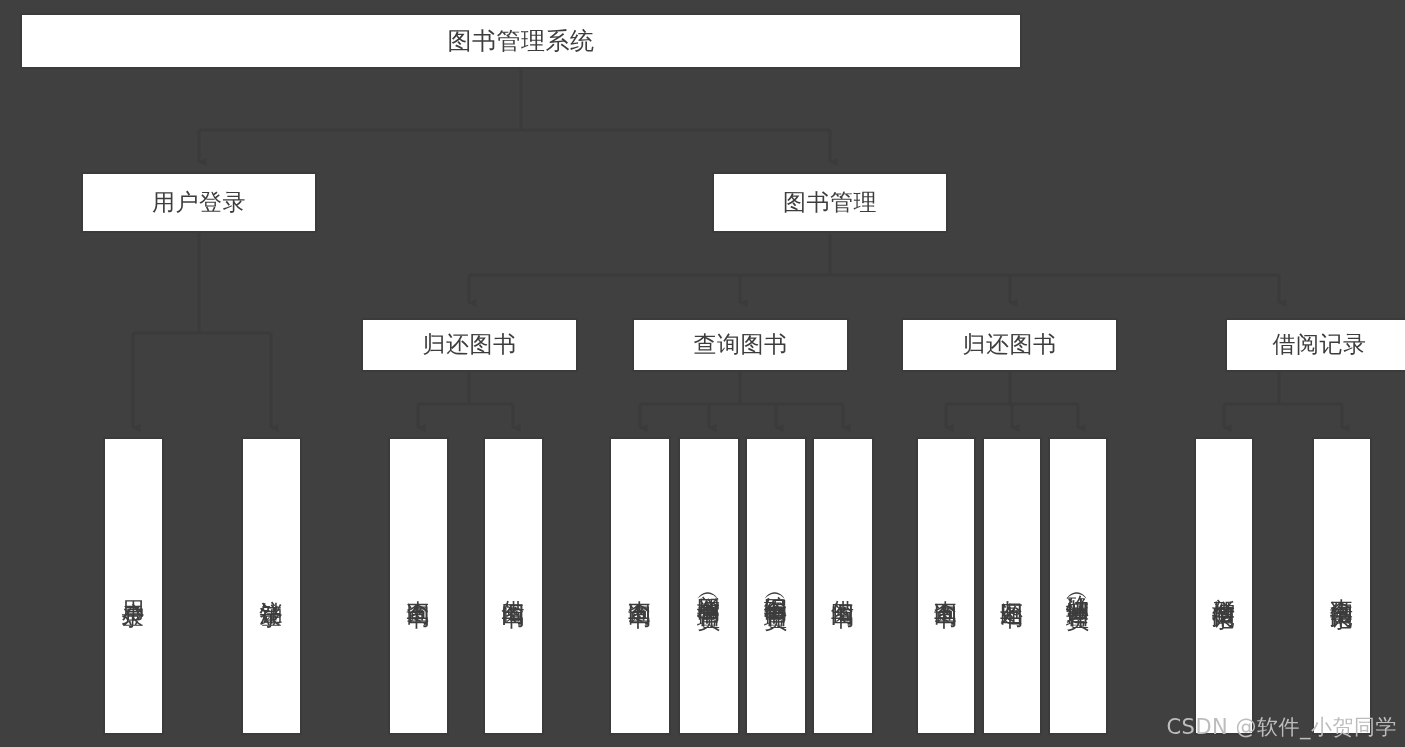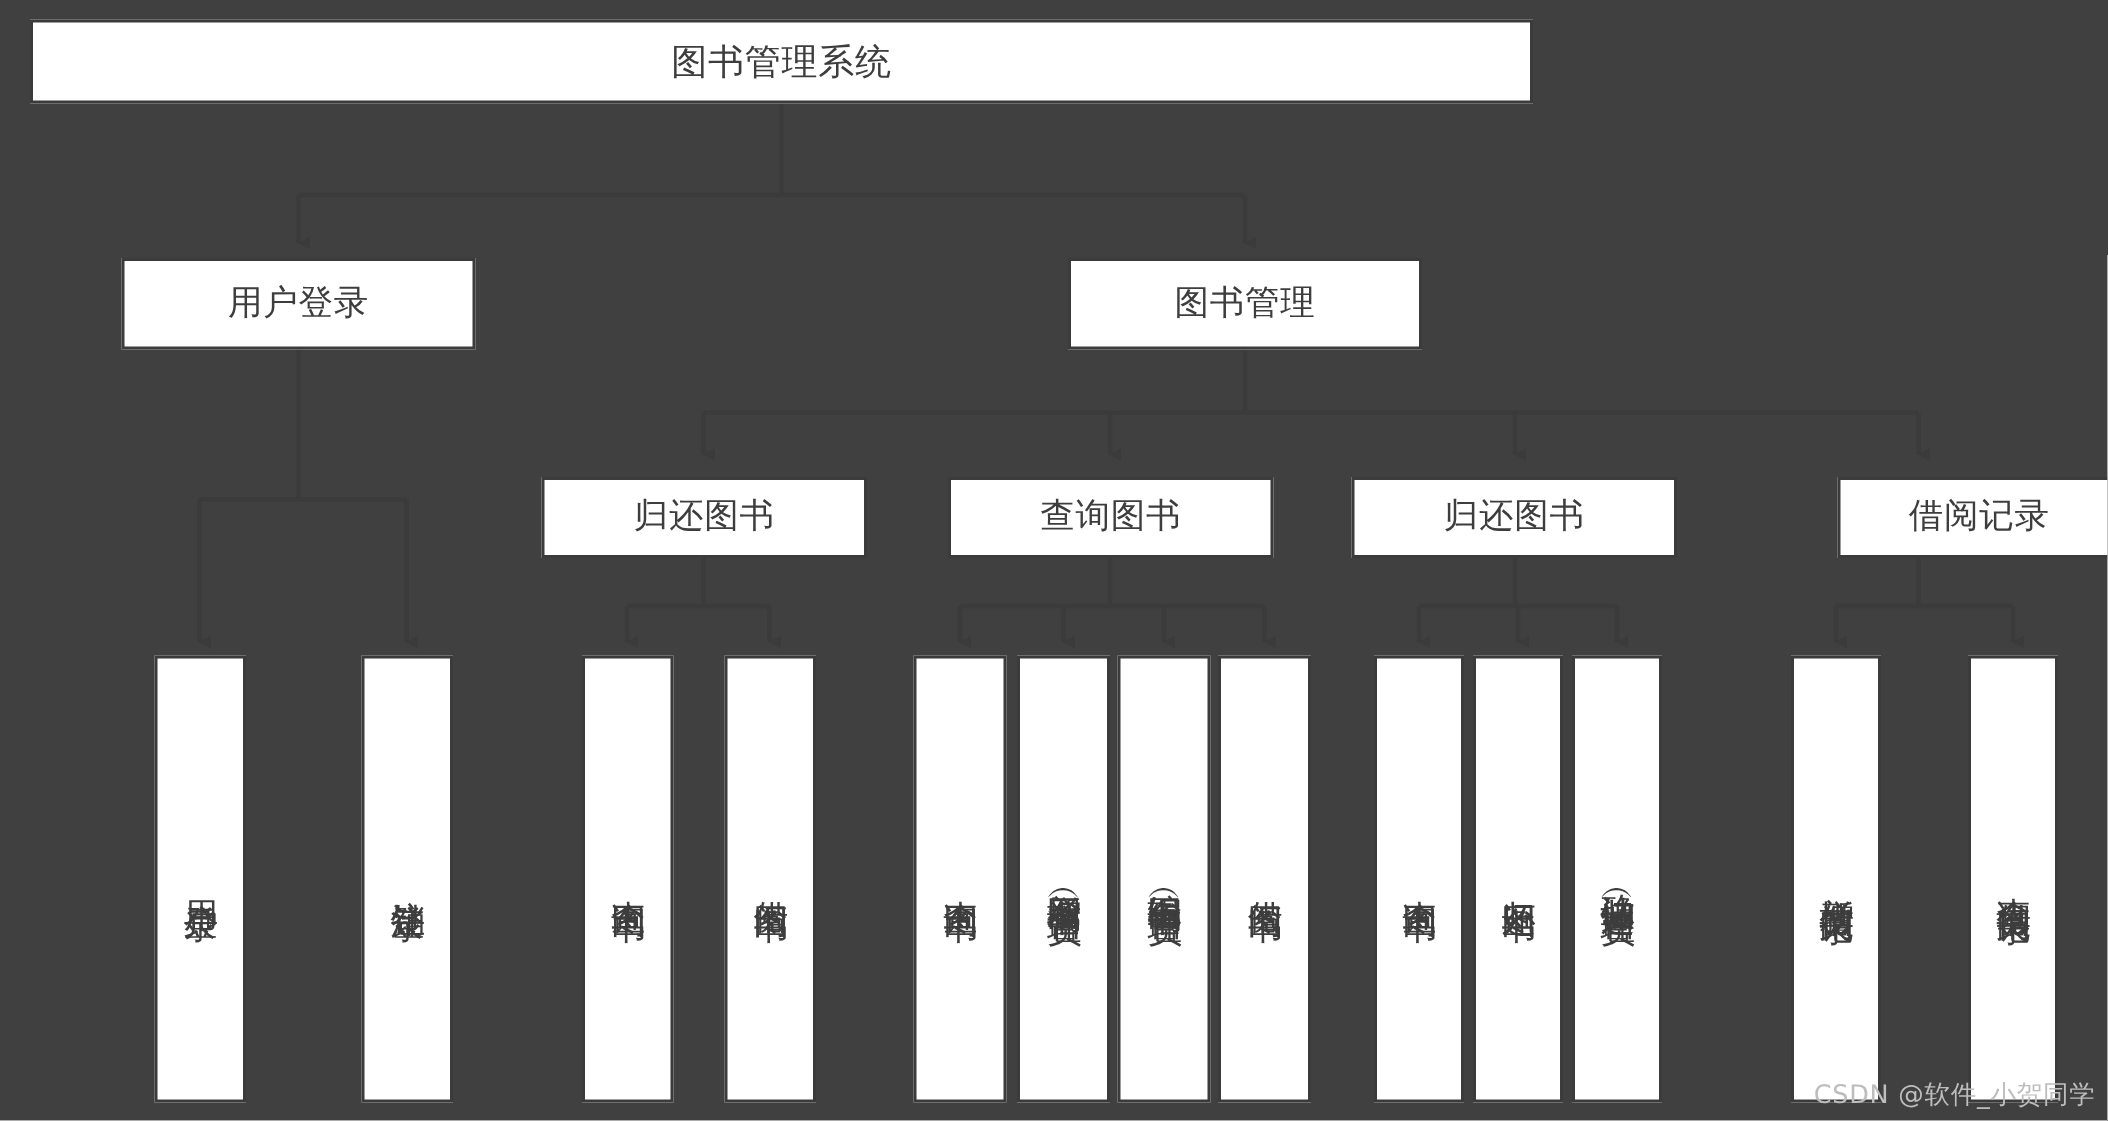--- a/index.html
+++ b/index.html
@@ -54,21 +54,21 @@
     font-size:23px;
     line-height:1.22;
     letter-spacing:2px;
     color:#3d3d3d;
     white-space:nowrap;
   }
   .watermark{
     position:absolute;
     right:8px;
     bottom:6px;
-    font-size:17px;
+    font-size:21px;
     color:#bdbdbd;
     letter-spacing:0.5px;
     white-space:nowrap;
     user-select:none;
   }
 </style>
 </head>
 <body>
 
 <div id="canvas">

